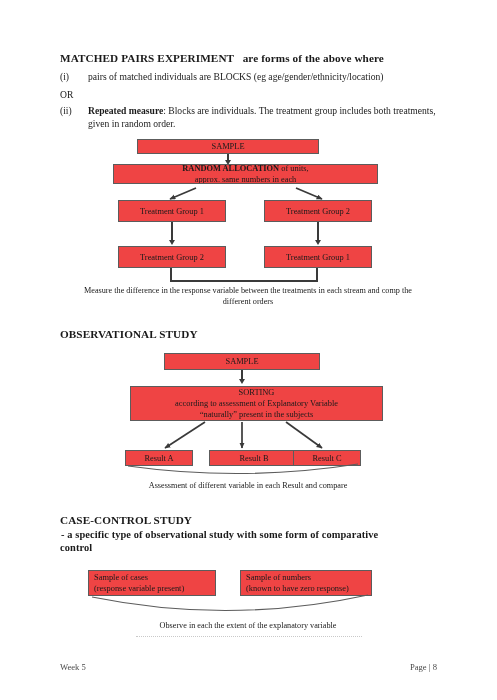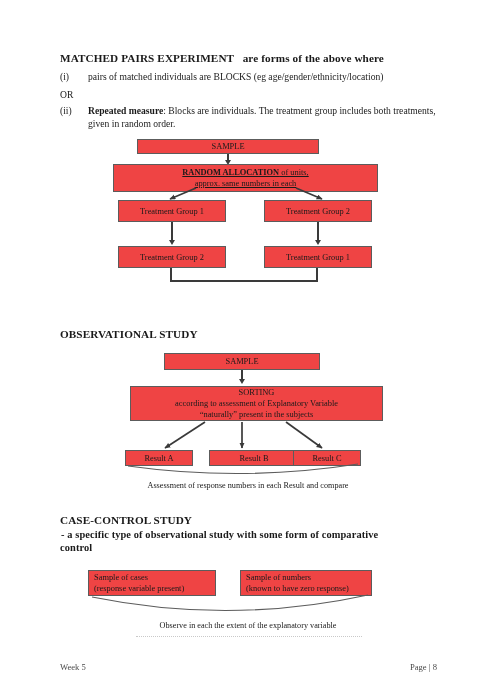--- a/index.html
+++ b/index.html
@@ -126,21 +126,21 @@
     </span>
   </div>
 
   <div class="box" style="left:137px; top:139px; width:182px; height:15px;">
     <span class="ln">SAMPLE</span>
   </div>
 
   <div class="vline" style="left:227px; top:154px; height:8px;"></div>
   <div class="arrowhead-down" style="left:224.5px; top:160px;"></div>
 
-  <div class="box" style="left:113px; top:164px; width:265px; height:28px;text-decoration:underline;">
+  <div class="box" style="left:113px; top:164px; width:265px; height:20px;">
     <span class="ln">
       <span class="bold">RANDOM ALLOCATION</span><span> of units,</span>
     </span>
     <span class="ln">approx. same numbers in each</span>
   </div>
 
   <svg class="connector" style="left:0px; top:0px; width:497px; height:700px;">
     <defs>
       <marker id="ah1" markerWidth="7" markerHeight="7" refX="5.4" refY="2.6" orient="auto" markerUnits="userSpaceOnUse">
         <path d="M0,0 L6,2.6 L0,5.2 z" fill="#3a3a3a"></path>
@@ -167,20 +167,24 @@
     <span class="ln">Treatment Group 2</span>
   </div>
   <div class="box" style="left:264px; top:246px; width:108px; height:22px;">
     <span class="ln">Treatment Group 1</span>
   </div>
 
   <div class="vline" style="left:170px; top:268px; height:13px;"></div>
   <div class="vline" style="left:316px; top:268px; height:13px;"></div>
   <div class="hline" style="left:170px; top:280px; width:148px;"></div>
 
+  <div class="abs caption" style="left:48px; top:285px; width:400px;">
+    <div>Measure the difference in the response variable between the treatments in each stream and comp the</div>
+    <div>different orders</div>
+  </div>
 
   <div class="abs heading" style="left:60px; top:328px;">OBSERVATIONAL STUDY</div>
 
   <div class="box" style="left:164px; top:353px; width:156px; height:17px;">
     <span class="ln">SAMPLE</span>
   </div>
 
   <div class="vline" style="left:241px; top:370px; height:10px;"></div>
   <div class="arrowhead-down" style="left:238.5px; top:379px;"></div>
 
@@ -203,21 +207,21 @@
     <span class="ln">Result B</span>
   </div>
   <div class="box" style="left:293px; top:450px; width:68px; height:16px;">
     <span class="ln">Result C</span>
   </div>
 
   <svg class="connector" style="left:0px; top:0px; width:497px; height:700px;">
     <path d="M128,466 Q243,482 358,464" stroke="#5c5c5c" stroke-width="1.1" fill="none"></path>
   </svg>
 
-  <div class="abs caption" style="left:88px; top:480px; width:320px;">Assessment of response numbers in each Result and compare</div>
+  <div class="abs caption" style="left:88px; top:480px; width:320px;">Assessment of different variable in each Result and compare</div>
 
   <div class="abs heading" style="left:60px; top:514px;">CASE-CONTROL STUDY</div>
 
   <div class="abs heading" style="left:61px; top:529px; font-size:10.4px;">- a specific type of observational study with some form of comparative</div>
   <div class="abs heading" style="left:60px; top:542px; font-size:10.4px;">control</div>
 
   <div class="box left-align" style="left:88px; top:570px; width:128px; height:26px;">
     <span class="ln">Sample of cases</span>
     <span class="ln">(response variable present)</span>
   </div>

